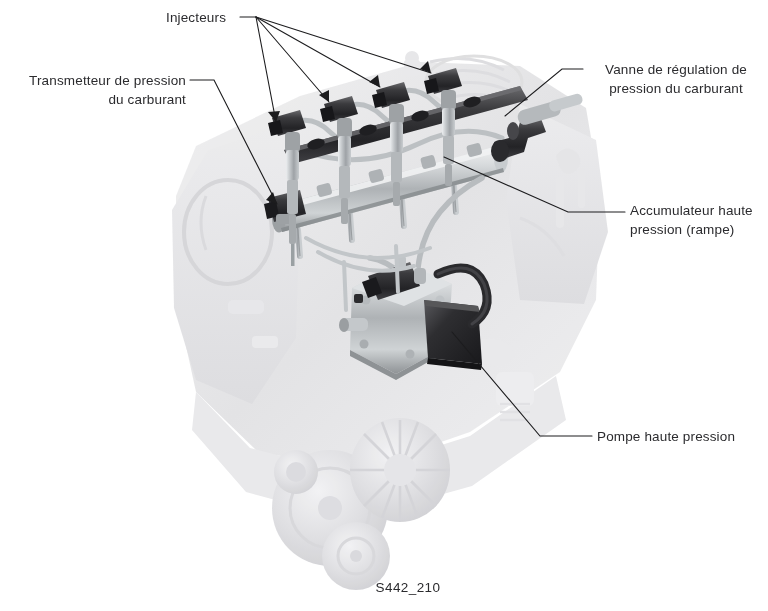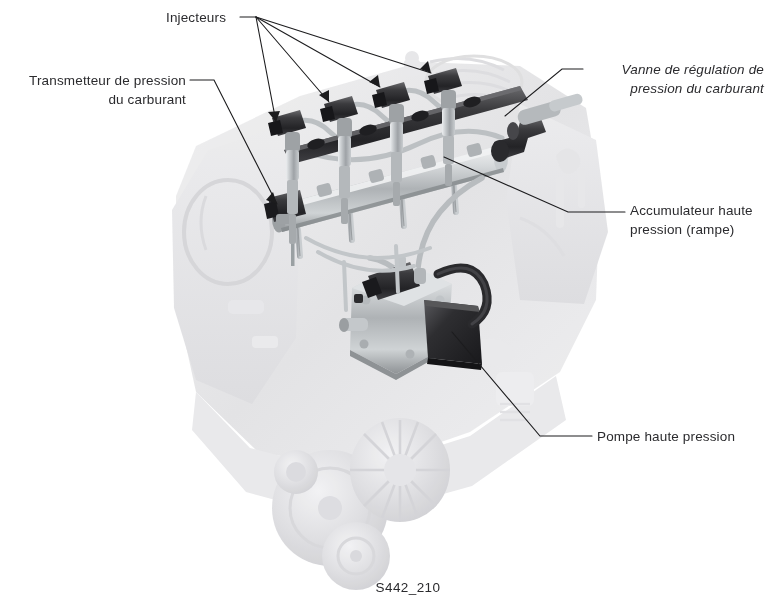--- a/index.html
+++ b/index.html
@@ -33,21 +33,21 @@
     font-size: 13.5px;
     line-height: 19px;
     letter-spacing: 0.15px;
     white-space: pre-line;
   }
   .callout.right-align { text-align: right; }
   .callout.left-align  { text-align: left; }
 
   #label-injecteurs       { left: 166px; top: 8px;  width: 70px;  text-align: left; }
   #label-transmetteur     { left: 8px;   top: 71px; width: 178px; text-align: right; }
-  #label-vanne           { left: 588px; top: 60px; width: 176px; text-align: right; font-style: italic; }
+  #label-vanne           { left: 588px; top: 60px; width: 176px; text-align: center; }
   #label-accumulateur    { left: 630px; top: 201px;width: 138px; text-align: left; }
   #label-pompe           { left: 597px; top: 427px;width: 160px; text-align: left; }
 
   #figure-caption {
     position: absolute;
     left: 0;
     top: 580px;
     width: 768px;
     text-align: center;
     color: #2b2b2e;

